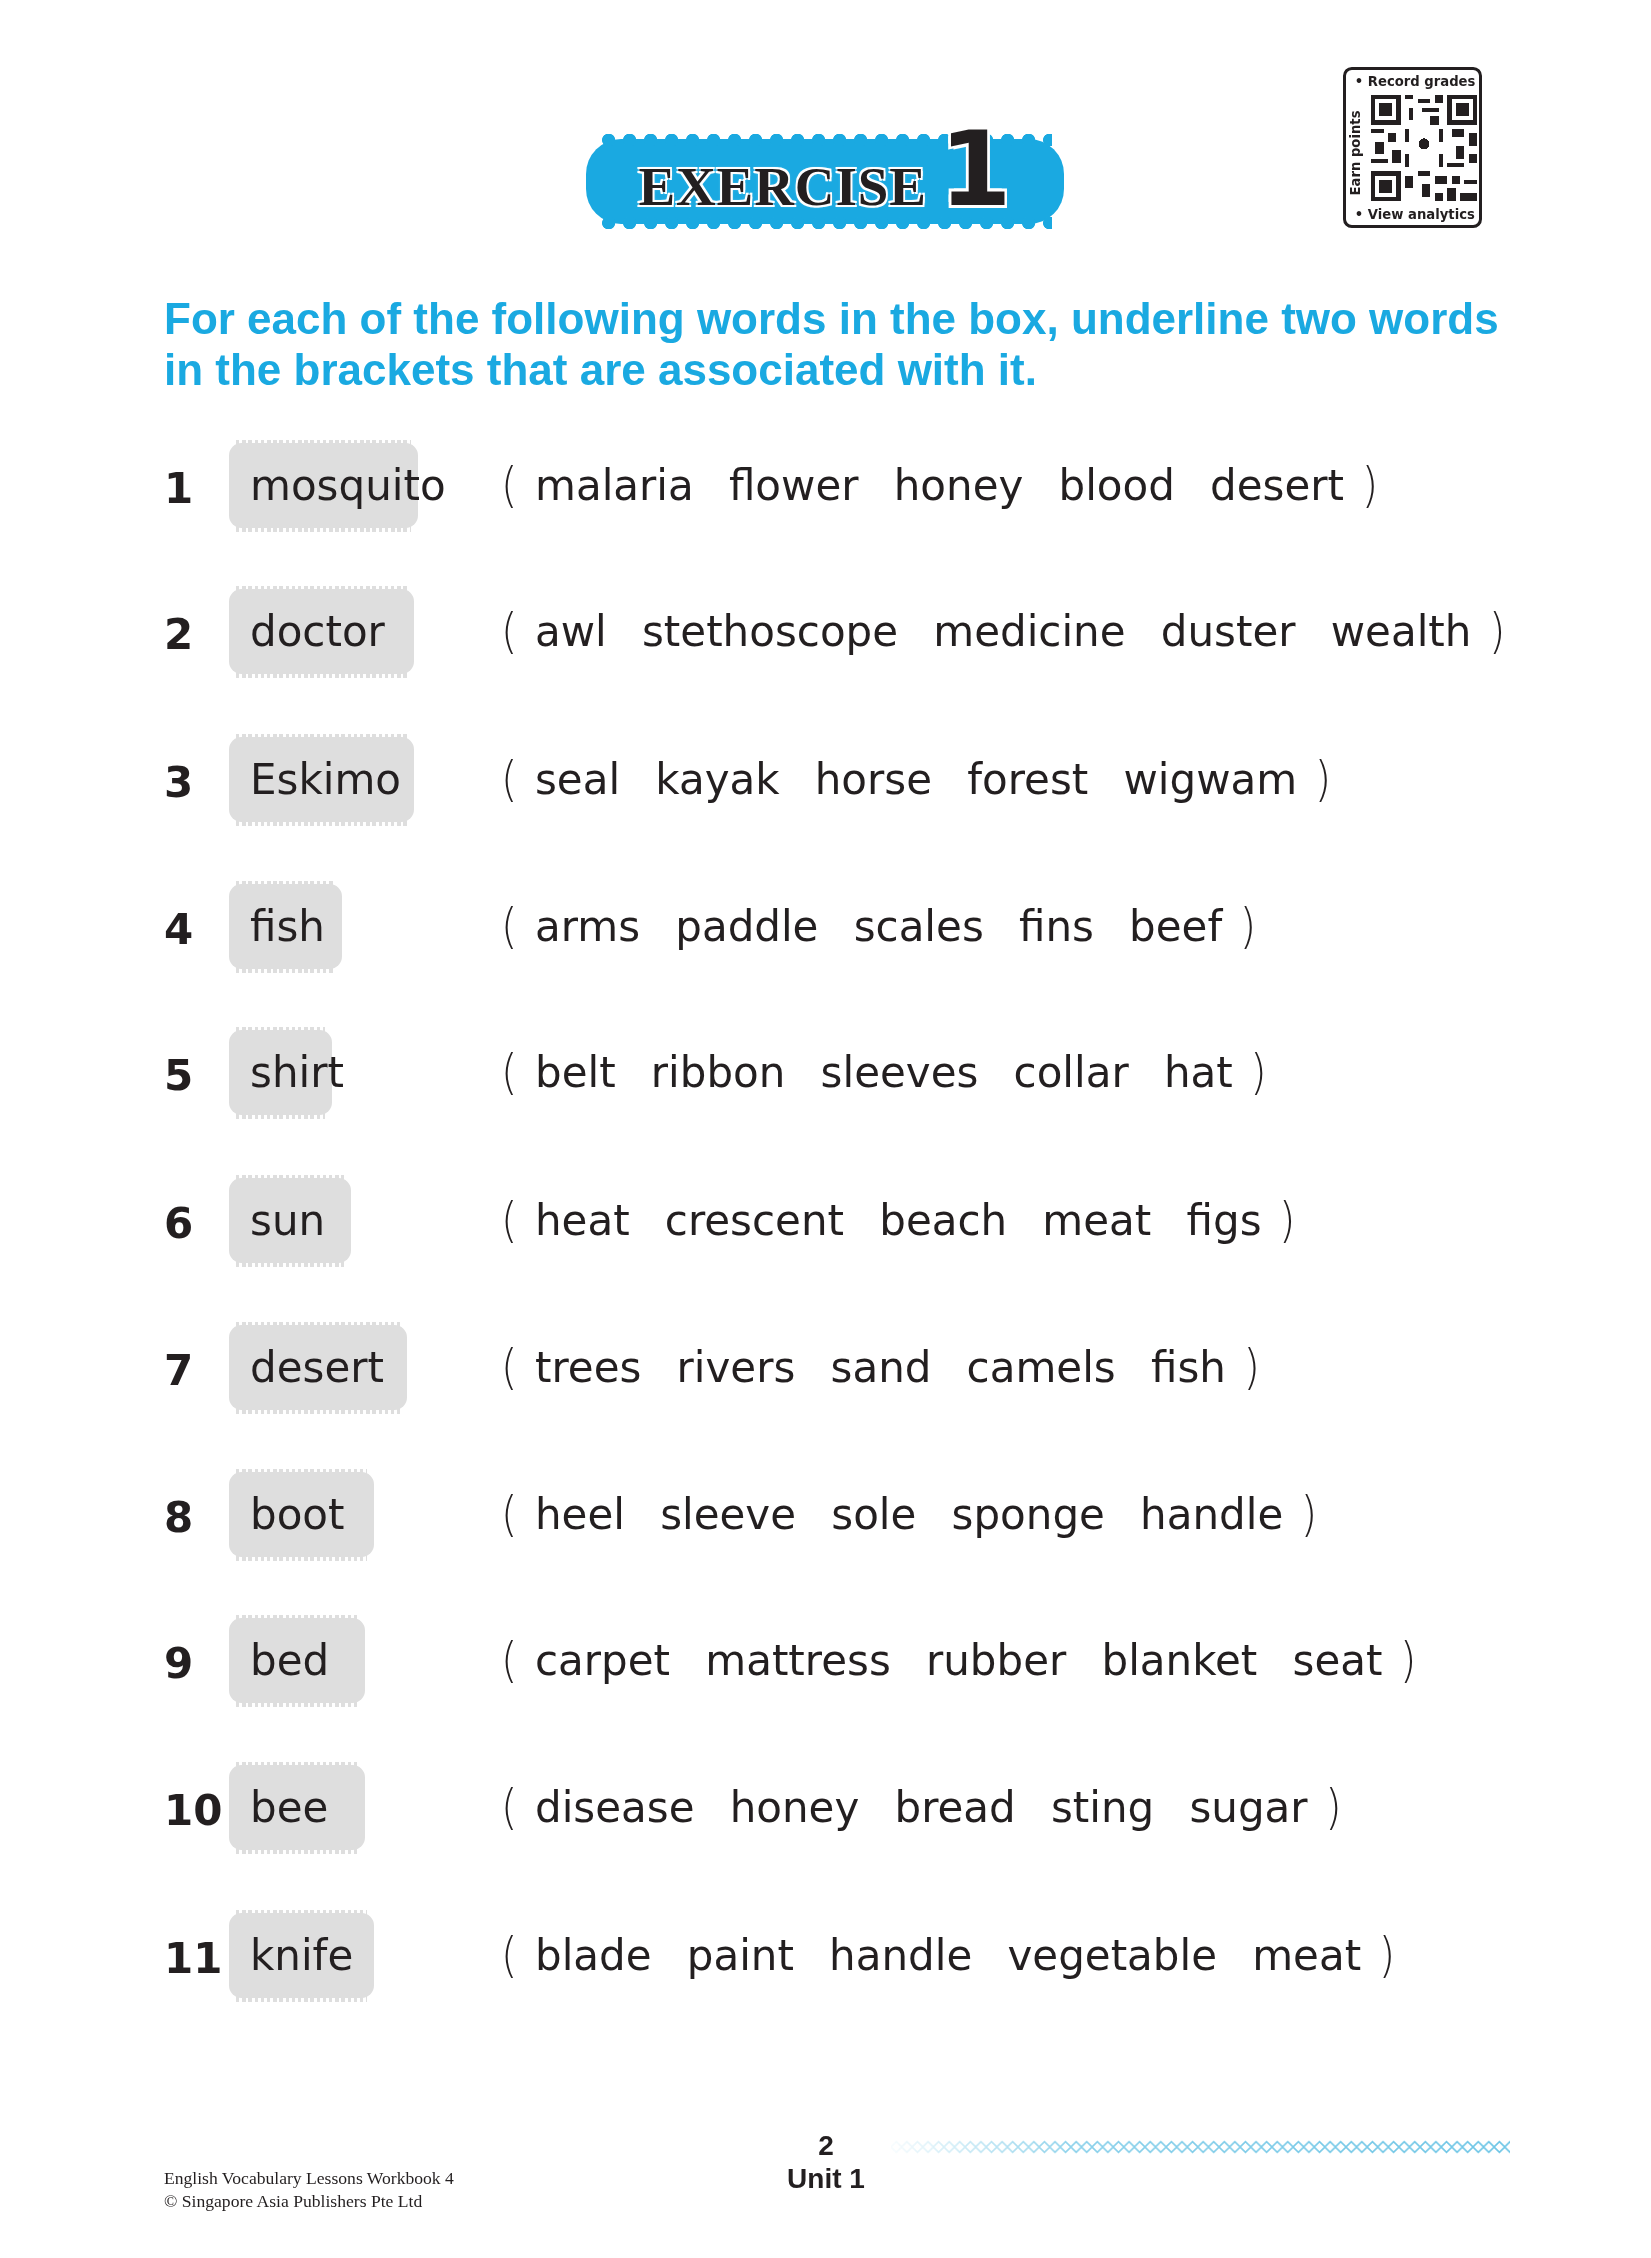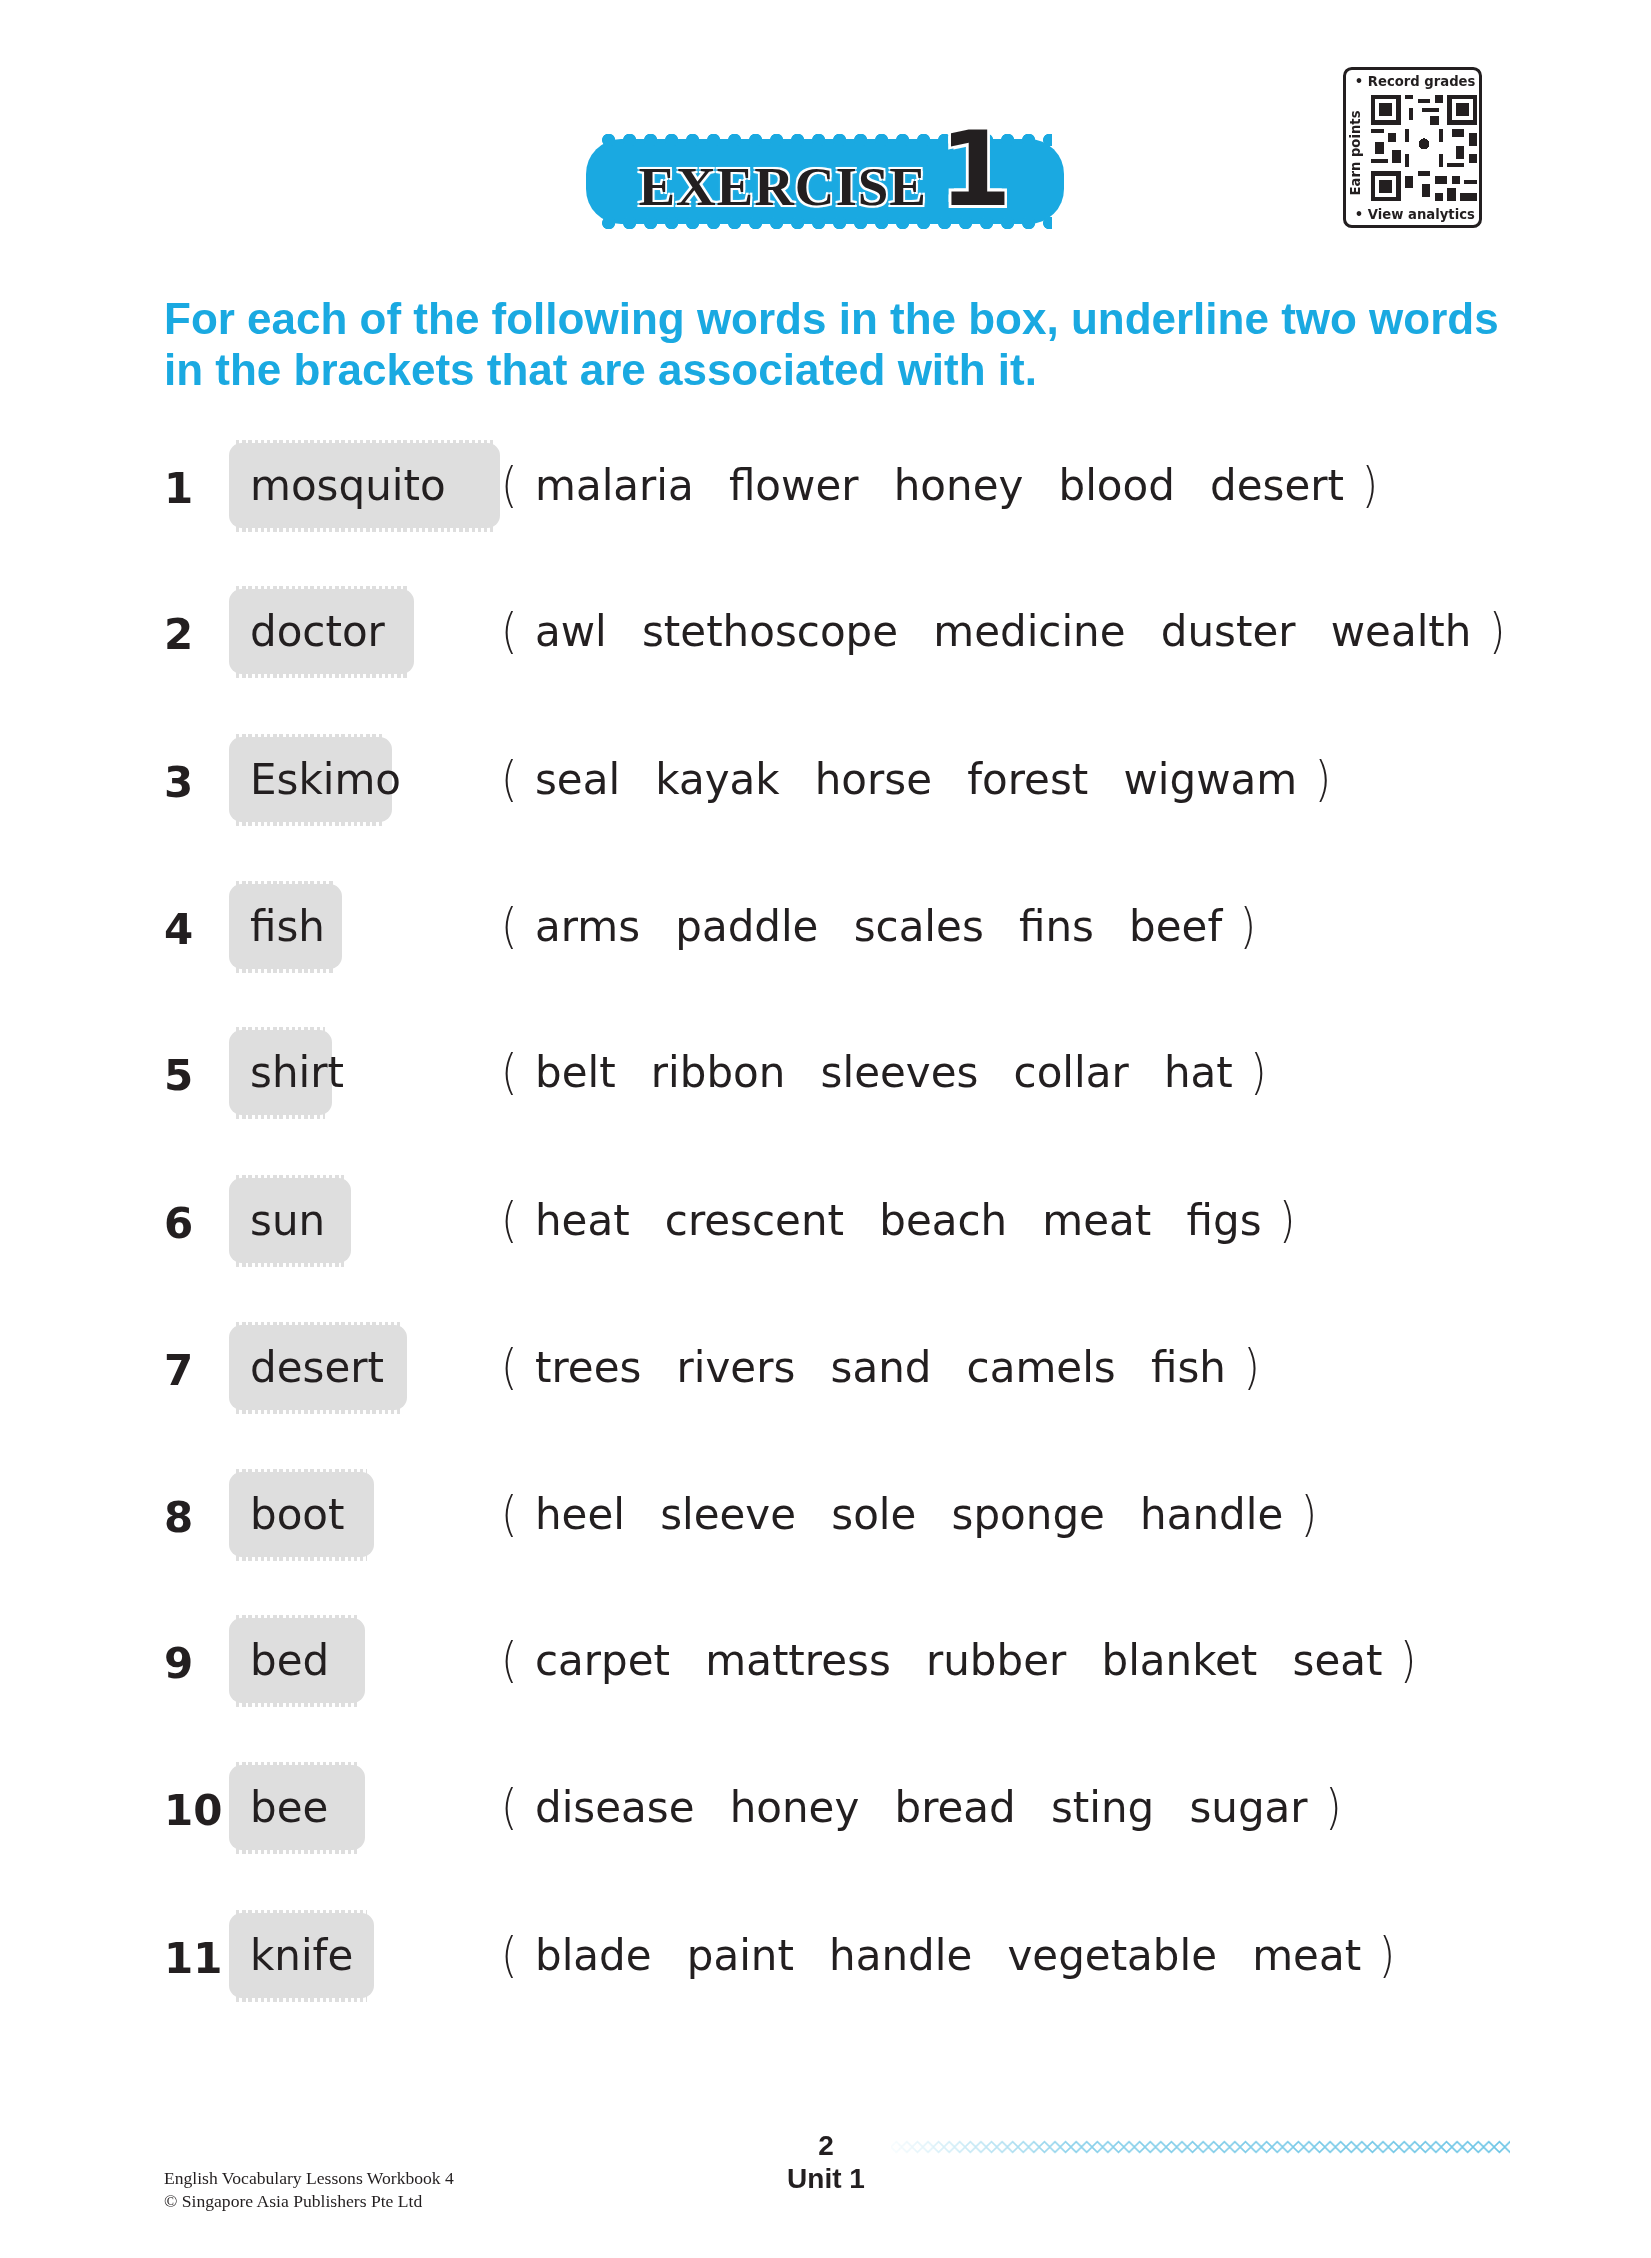--- a/index.html
+++ b/index.html
@@ -156,21 +156,21 @@
     </g>
   </svg>
   <div class="qr-bottom">• View analytics</div>
 </div>
 
 <div class="instructions">For each of the following words in the box, underline two words in the brackets that are associated with it.</div>
 
 <div id="questions">
     <div class="q-row" style="top: 443px;">
       <span class="q-num">1</span>
-      <span class="q-box" style="width: 271px;">mosquito</span>
+      <span class="q-box" style="width: 189px;">mosquito</span>
       <span class="q-options">
         <span class="paren">(</span>
         <span class="opt">malaria</span>
         <span class="opt">flower</span>
         <span class="opt">honey</span>
         <span class="opt">blood</span>
         <span class="opt">desert</span>
         <span class="paren">)</span>
       </span>
     </div>
@@ -182,21 +182,21 @@
         <span class="opt">awl</span>
         <span class="opt">stethoscope</span>
         <span class="opt">medicine</span>
         <span class="opt">duster</span>
         <span class="opt">wealth</span>
         <span class="paren">)</span>
       </span>
     </div>
     <div class="q-row" style="top: 737px;">
       <span class="q-num">3</span>
-      <span class="q-box" style="width: 163px;">Eskimo</span>
+      <span class="q-box" style="width: 185px;">Eskimo</span>
       <span class="q-options">
         <span class="paren">(</span>
         <span class="opt">seal</span>
         <span class="opt">kayak</span>
         <span class="opt">horse</span>
         <span class="opt">forest</span>
         <span class="opt">wigwam</span>
         <span class="paren">)</span>
       </span>
     </div>

